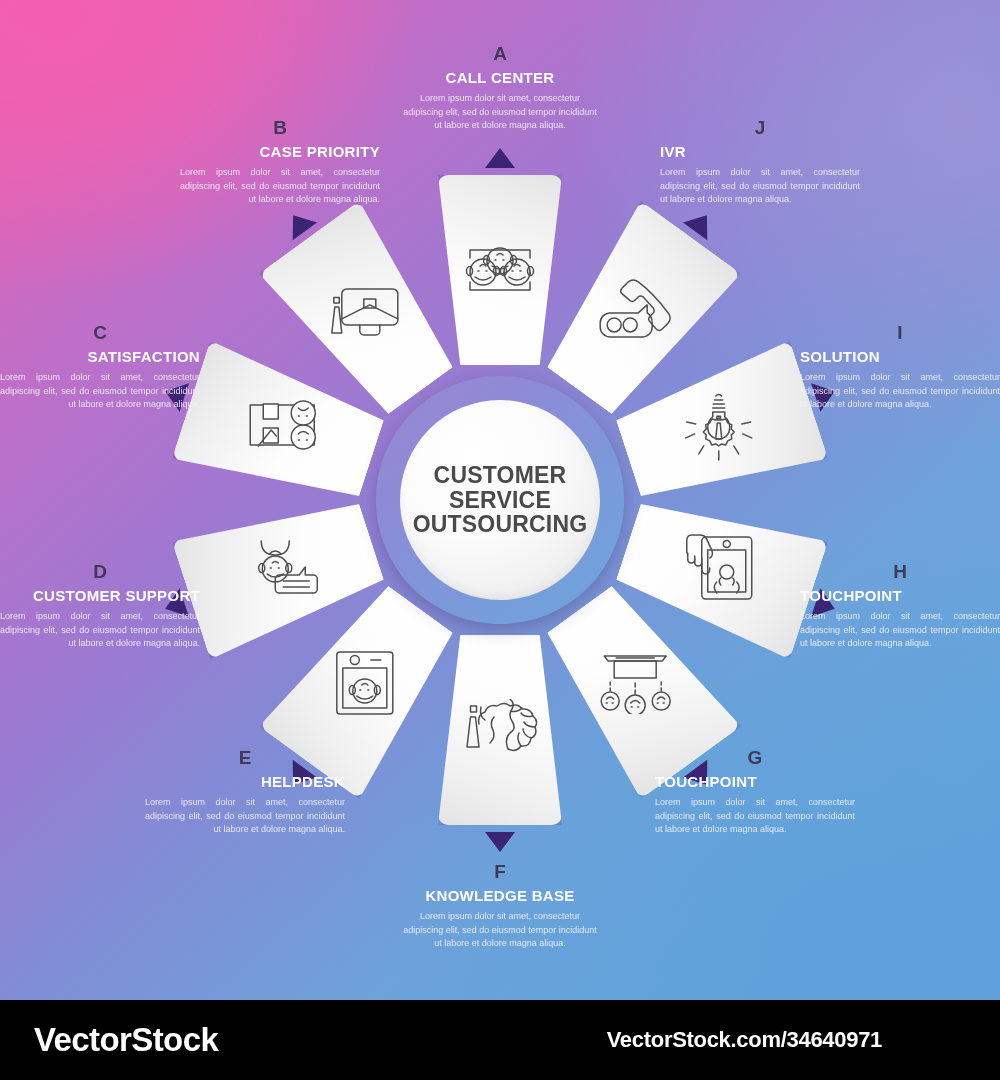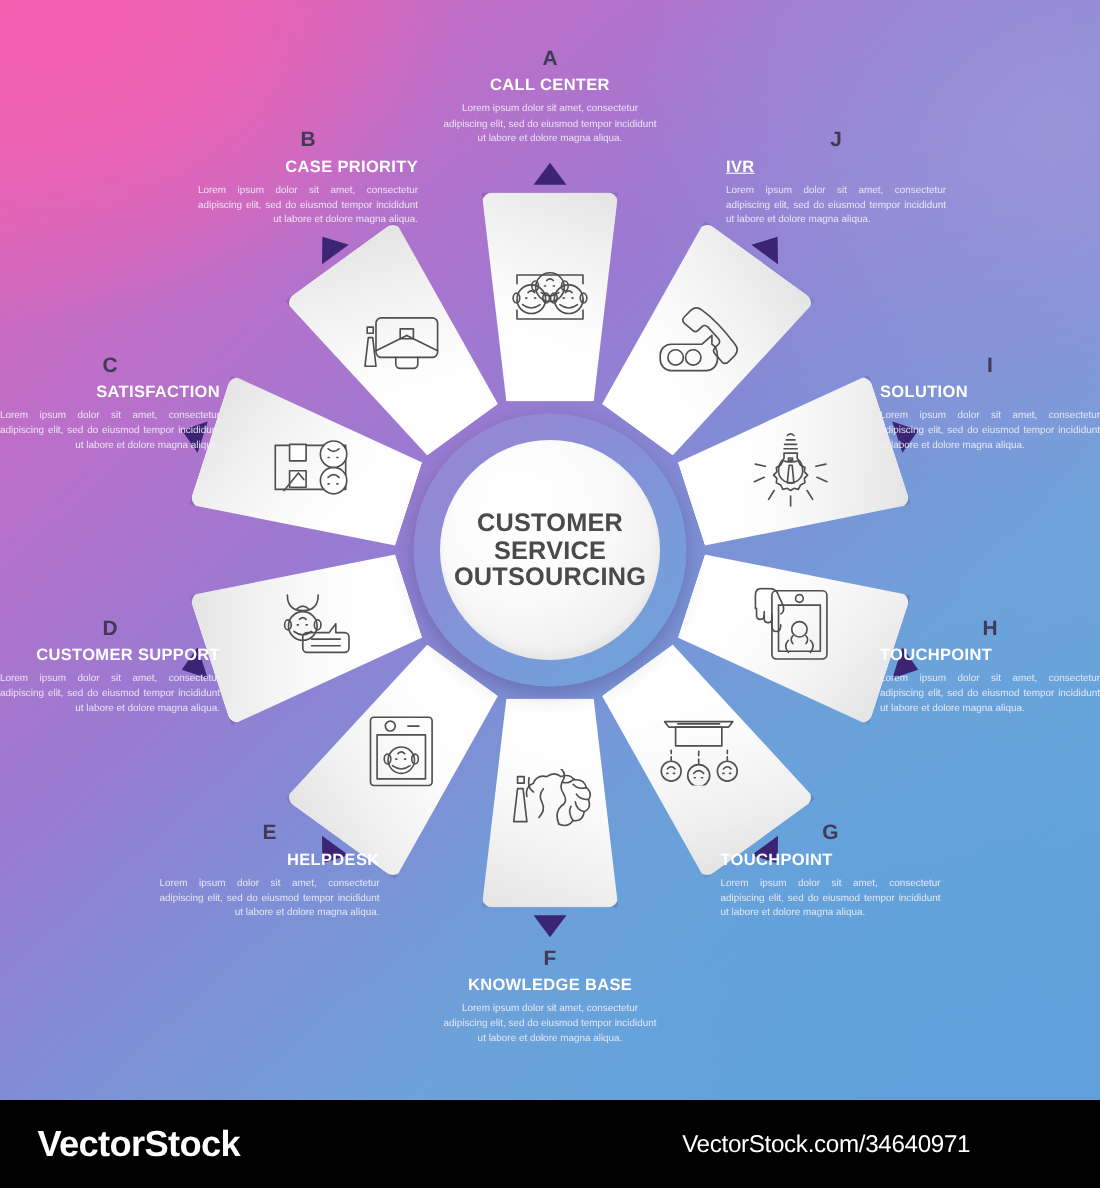--- a/index.html
+++ b/index.html
@@ -162,21 +162,21 @@
   #wm-logo {
     color:#fff;
     font-size:33px;
     font-weight:bold;
     font-family:"Liberation Sans", sans-serif;
     letter-spacing:-0.6px;
   }
   #wm-url {
     color:#fff;
     font-size:22px;
-    font-weight:normal;
+    font-weight:bold;
     letter-spacing:-0.3px;
   }
 </style>
 </head>
 <body>
 
 <div id="stage">
   <div id="canvas">
     <div id="bg-fix"></div>
 
@@ -445,21 +445,21 @@
     </div>
 
     <div class="label c-right" style="left:800px; top:323px; width:200px;">
       <div class="ltr" style="text-align: center;">I</div>
       <div class="ttl" style="text-align: left;">SOLUTION</div>
       <div class="txt">Lorem ipsum dolor sit amet, consectetur adipiscing elit, sed do eiusmod tempor incididunt ut labore et dolore magna aliqua.</div>
     </div>
 
     <div class="label c-right" style="left:660px; top:118px; width:200px;">
       <div class="ltr" style="text-align: center;">J</div>
-      <div class="ttl" style="text-align: left; text-decoration: underline;">IVR</div>
+      <div class="ttl" style="text-align: left;">IVR</div>
       <div class="txt">Lorem ipsum dolor sit amet, consectetur adipiscing elit, sed do eiusmod tempor incididunt ut labore et dolore magna aliqua.</div>
     </div>
   </div>
 
   <div id="watermark">
     <div id="wm-logo">VectorStock</div>
     <div id="wm-url">VectorStock.com/34640971</div>
   </div>
 </div>
 

